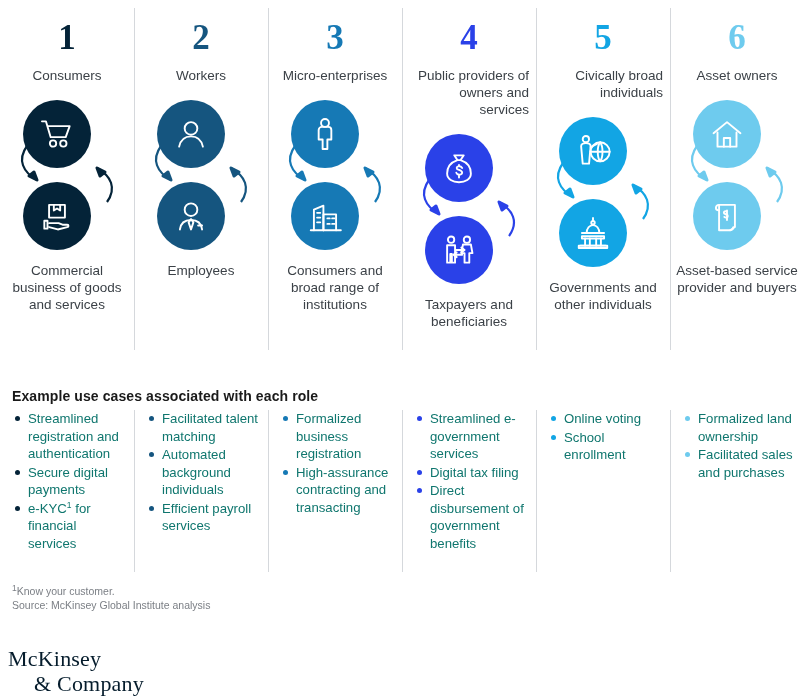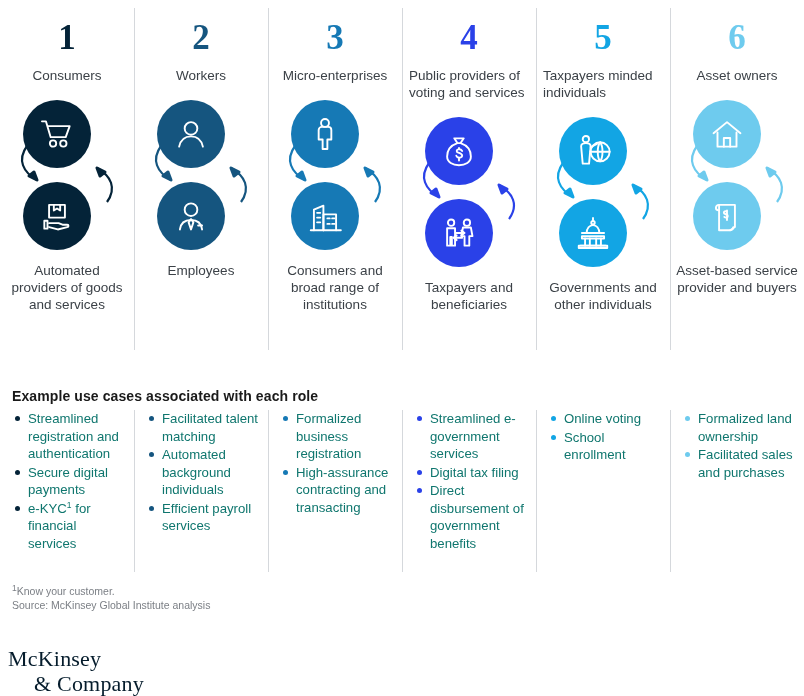--- a/index.html
+++ b/index.html
@@ -30,21 +30,21 @@
     background: #d5d8dc;
   }
 
   .num {
     font-family: "Liberation Serif", serif;
     font-size: 35px; font-weight: 700; line-height: 1;
     margin-top: 20px;
   }
   .role {
     font-size: 13.5px; line-height: 17px; color: #3b4147;
-    text-align: left; margin-top: 12px;
+    text-align: right; margin-top: 12px;
     max-width: 120px;
   }
 
   .stack {
     position: relative;
     width: 120px; height: 160px;
     margin-top: 10px;
   }
   .circle {
     position: absolute; left: 16px;
@@ -133,21 +133,21 @@
           </div>
           <div class="circle bot" style="background: rgb(4, 35, 56);">
             <svg viewBox="0 0 48 48" fill="none" stroke="#ffffff" stroke-width="2.4" stroke-linecap="round" stroke-linejoin="round">
               <rect x="14" y="10" width="20" height="16"></rect>
               <path d="M20 10v7l4-2.5 4 2.5v-7"></path>
               <path d="M8 30h4v10H8z"></path>
               <path d="M14 33h12l5 2h6c2 0 2 3 0 3l-12 3-11-3"></path>
             </svg>
           </div>
         </div>
-        <div class="role-bottom">Automated providers of goods and services</div>
+        <div class="role-bottom">Commercial business of goods and services</div>
       </div>
       <div class="col">
         <div class="num" style="color: rgb(21, 85, 127);">2</div>
         <div class="role">Workers</div>
         <div class="stack">
           <svg class="arcs" viewBox="0 0 120 160">
             <path d="M20 52 C10 66, 16 78, 30 86" fill="none" stroke="#15557F" stroke-width="2.2"></path>
             <path d="M30 86 L22 82 L27 78 Z" fill="#15557F" stroke="#15557F" stroke-width="3" stroke-linejoin="round"></path>
             <path d="M100 108 C110 94, 104 82, 90 74" fill="none" stroke="#15557F" stroke-width="2.2"></path>
             <path d="M90 74 L98 78 L93 82 Z" fill="#15557F" stroke="#15557F" stroke-width="3" stroke-linejoin="round"></path>
@@ -191,21 +191,21 @@
               <path d="M22 42V22h16v20"></path>
               <path d="M6 42h38"></path>
               <path d="M14 20h4M14 26h4M14 32h4M27 27h3M33 27h3M27 34h3M33 34h3"></path>
             </svg>
           </div>
         </div>
         <div class="role-bottom">Consumers and broad range of institutions</div>
       </div>
       <div class="col">
         <div class="num" style="color: rgb(42, 65, 232);">4</div>
-        <div class="role">Public providers of voting and services</div>
+        <div class="role">Public providers of owners and services</div>
         <div class="stack">
           <svg class="arcs" viewBox="0 0 120 160">
             <path d="M20 52 C10 66, 16 78, 30 86" fill="none" stroke="#2A41E8" stroke-width="2.2"></path>
             <path d="M30 86 L22 82 L27 78 Z" fill="#2A41E8" stroke="#2A41E8" stroke-width="3" stroke-linejoin="round"></path>
             <path d="M100 108 C110 94, 104 82, 90 74" fill="none" stroke="#2A41E8" stroke-width="2.2"></path>
             <path d="M90 74 L98 78 L93 82 Z" fill="#2A41E8" stroke="#2A41E8" stroke-width="3" stroke-linejoin="round"></path>
           </svg>
           <div class="circle top" style="background: rgb(42, 65, 232);">
             <svg viewBox="0 0 48 48" fill="none" stroke="#ffffff" stroke-width="2.4" stroke-linecap="round" stroke-linejoin="round">
               <path d="M18 8h12l-4 6h-4z"></path>
@@ -220,21 +220,21 @@
               <circle cx="34" cy="11" r="4"></circle>
               <path d="M29 17h10l2 11h-4v12h-6V28h-4z"></path>
               <path d="M21 27l-4 3 4 3M27 21l4 3-4 3M18 30h10M30 24H20"></path>
             </svg>
           </div>
         </div>
         <div class="role-bottom">Taxpayers and beneficiaries</div>
       </div>
       <div class="col">
         <div class="num" style="color: rgb(18, 165, 228);">5</div>
-        <div class="role">Taxpayers minded individuals</div>
+        <div class="role">Civically broad individuals</div>
         <div class="stack">
           <svg class="arcs" viewBox="0 0 120 160">
             <path d="M20 52 C10 66, 16 78, 30 86" fill="none" stroke="#12A5E4" stroke-width="2.2"></path>
             <path d="M30 86 L22 82 L27 78 Z" fill="#12A5E4" stroke="#12A5E4" stroke-width="3" stroke-linejoin="round"></path>
             <path d="M100 108 C110 94, 104 82, 90 74" fill="none" stroke="#12A5E4" stroke-width="2.2"></path>
             <path d="M90 74 L98 78 L93 82 Z" fill="#12A5E4" stroke="#12A5E4" stroke-width="3" stroke-linejoin="round"></path>
           </svg>
           <div class="circle top" style="background: rgb(18, 165, 228);">
             <svg viewBox="0 0 48 48" fill="none" stroke="#ffffff" stroke-width="2.4" stroke-linecap="round" stroke-linejoin="round">
               <circle cx="15" cy="9" r="4"></circle>

